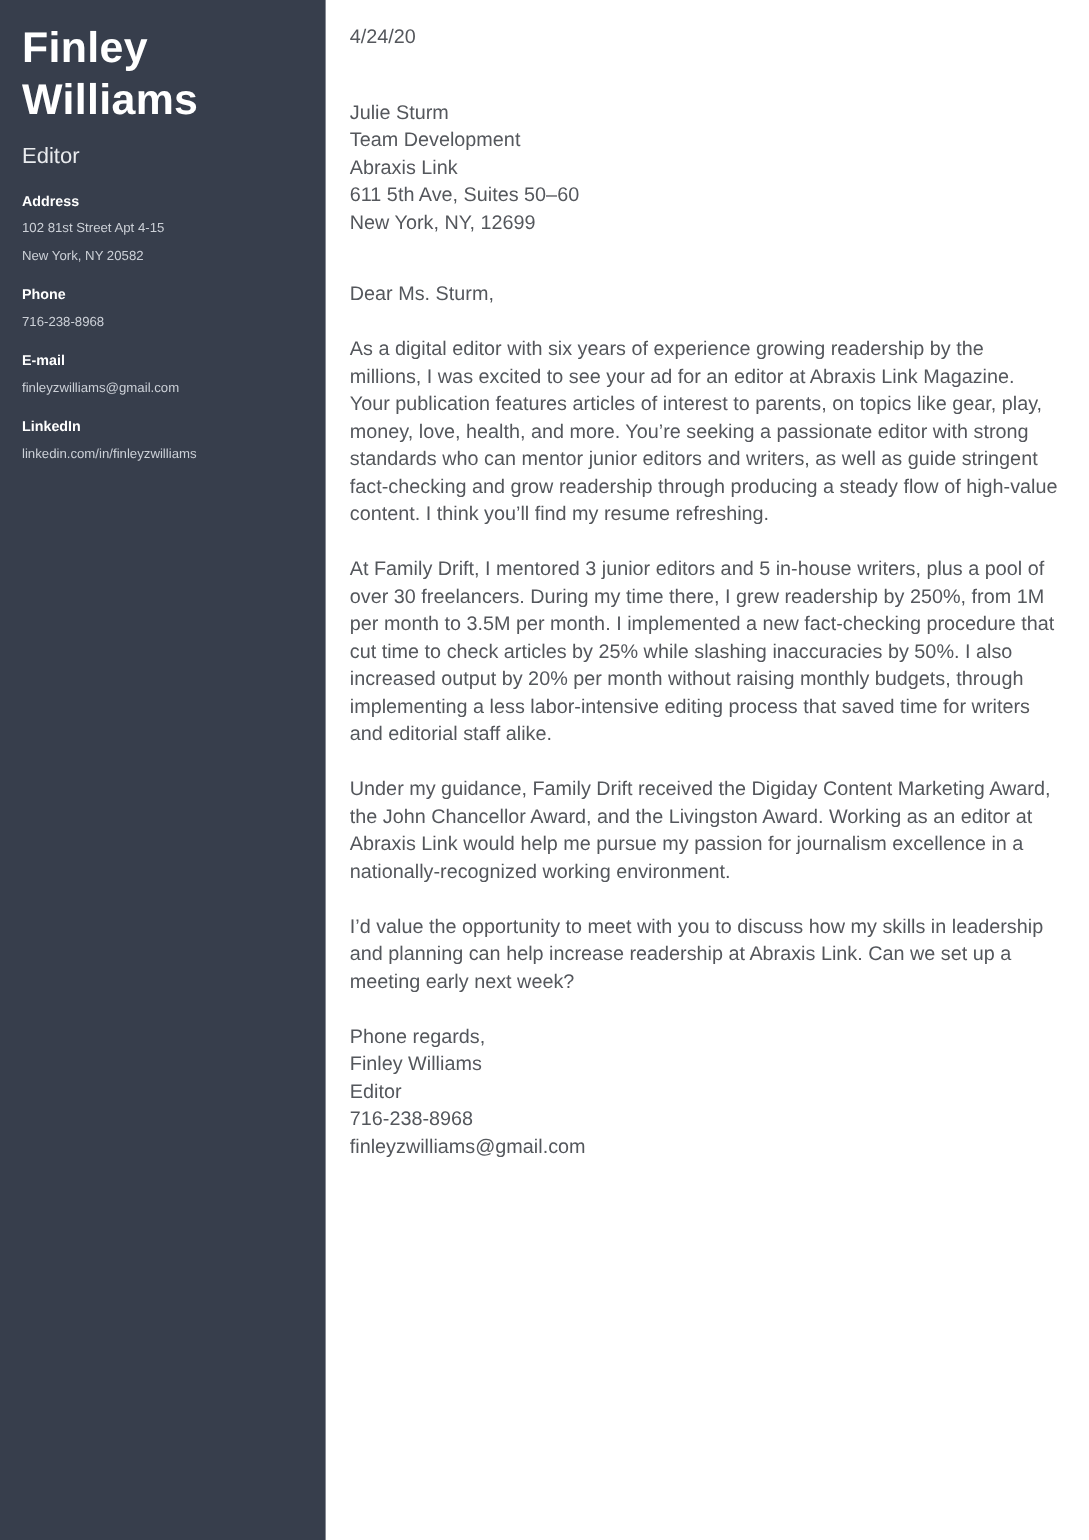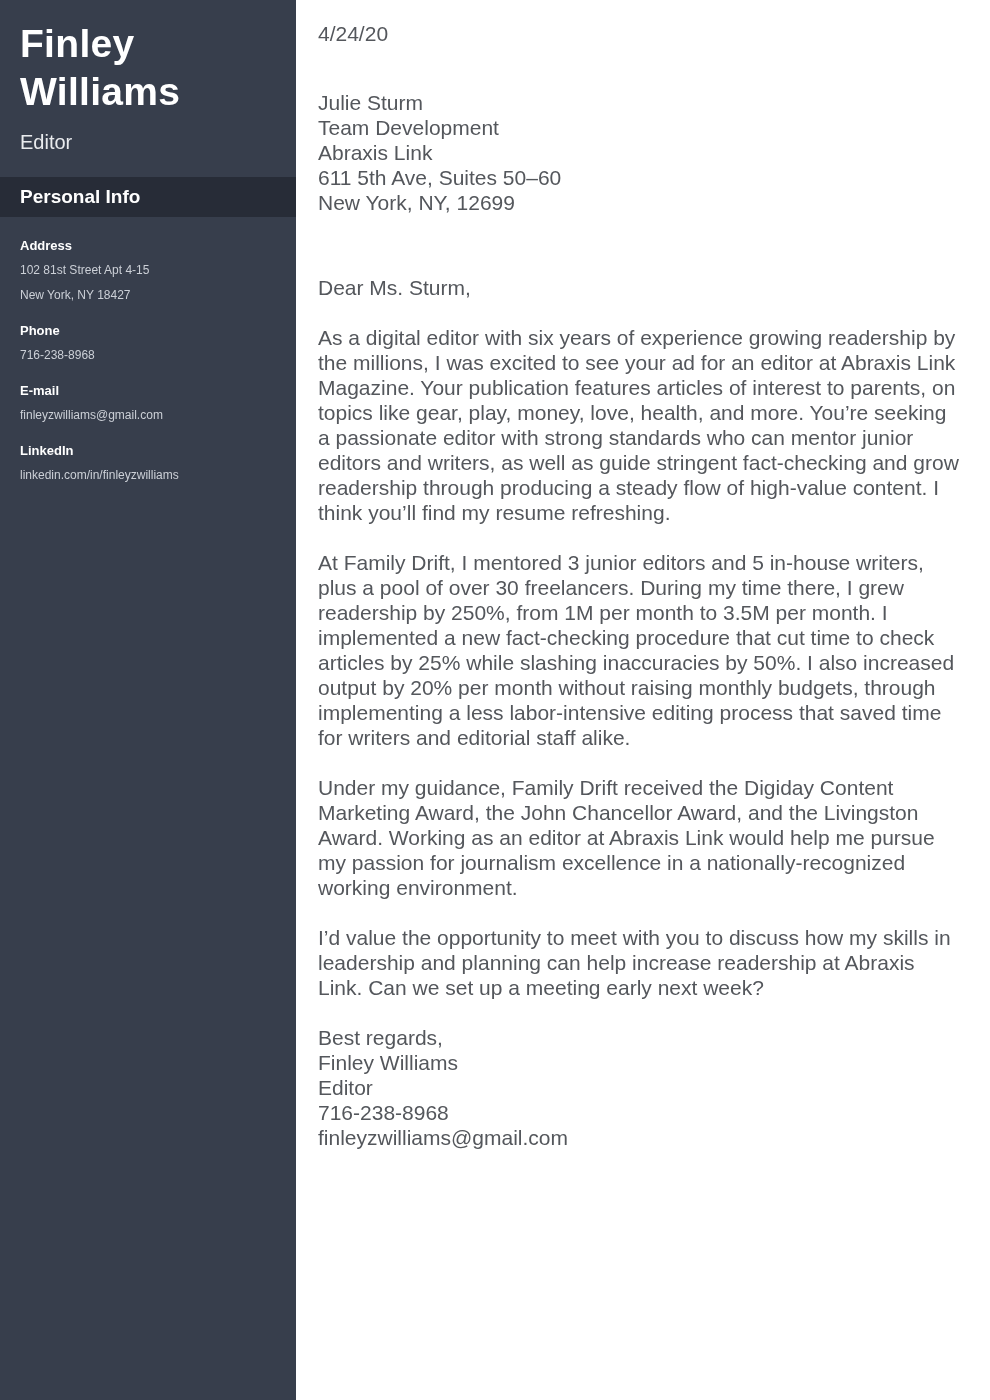--- a/index.html
+++ b/index.html
@@ -53,46 +53,45 @@
   .contact-line {
     font-size: 12px;
     color: #ccd0d7;
     line-height: 25px;
   }
   
   .main {
     flex: 1;
     padding: 26px 28px 0 22px;
     color: #54575c;
-    font-size: 21px;
+    font-size: 18px;
   }
   .date-line { line-height: 15px; }
   .recipient-block { margin-top: 49px; }
   .recipient-block div { line-height: 25px; }
-  .salutation { margin-top: 60px; line-height: 25px; }
+  .salutation { margin-top: 40px; line-height: 25px; }
   .para { margin-top: 25px; line-height: 25px; }
   .closing { margin-top: 25px; line-height: 25px; }
   .signature-block div { line-height: 25px; }
 </style>
 </head>
 <body>
 
 <div class="page">
 
   <aside class="sidebar">
     <div class="name">Finley Williams</div>
     <div class="job-title">Editor</div>
 
-    <div class="section-band">Personal Info</div>
 
     <div class="contacts">
       <div class="contact-group">
         <div class="contact-label">Address</div>
         <div class="contact-line">102 81st Street Apt 4-15</div>
-        <div class="contact-line">New York, NY 18427</div>
+        <div class="contact-line">New York, NY 20582</div>
       </div>
       <div class="contact-group">
         <div class="contact-label">Phone</div>
         <div class="contact-line">716-238-8968</div>
       </div>
       <div class="contact-group">
         <div class="contact-label">E-mail</div>
         <div class="contact-line">finleyzwilliams@gmail.com</div>
       </div>
       <div class="contact-group">
@@ -113,21 +112,21 @@
       <div>New York, NY, 12699</div>
     </div>
 
     <div class="salutation">Dear Ms. Sturm,</div>
 
     <p class="para">As a digital editor with six years of experience growing readership by the millions, I was excited to see your ad for an editor at Abraxis Link Magazine. Your publication features articles of interest to parents, on topics like gear, play, money, love, health, and more. You’re seeking a passionate editor with strong standards who can mentor junior editors and writers, as well as guide stringent fact-checking and grow readership through producing a steady flow of high-value content. I think you’ll find my resume refreshing.</p>
     <p class="para">At Family Drift, I mentored 3 junior editors and 5 in-house writers, plus a pool of over 30 freelancers. During my time there, I grew readership by 250%, from 1M per month to 3.5M per month. I implemented a new fact-checking procedure that cut time to check articles by 25% while slashing inaccuracies by 50%. I also increased output by 20% per month without raising monthly budgets, through implementing a less labor-intensive editing process that saved time for writers and editorial staff alike.</p>
     <p class="para">Under my guidance, Family Drift received the Digiday Content Marketing Award, the John Chancellor Award, and the Livingston Award. Working as an editor at Abraxis Link would help me pursue my passion for journalism excellence in a nationally-recognized working environment.</p>
     <p class="para">I’d value the opportunity to meet with you to discuss how my skills in leadership and planning can help increase readership at Abraxis Link. Can we set up a meeting early next week?</p>
 
-    <div class="closing">Best regards,</div>
+    <div class="closing">Phone regards,</div>
 
     <div class="signature-block">
       <div>Finley Williams</div>
       <div>Editor</div>
       <div>716-238-8968</div>
       <div>finleyzwilliams@gmail.com</div>
     </div>
   </main>
 
 </div>

